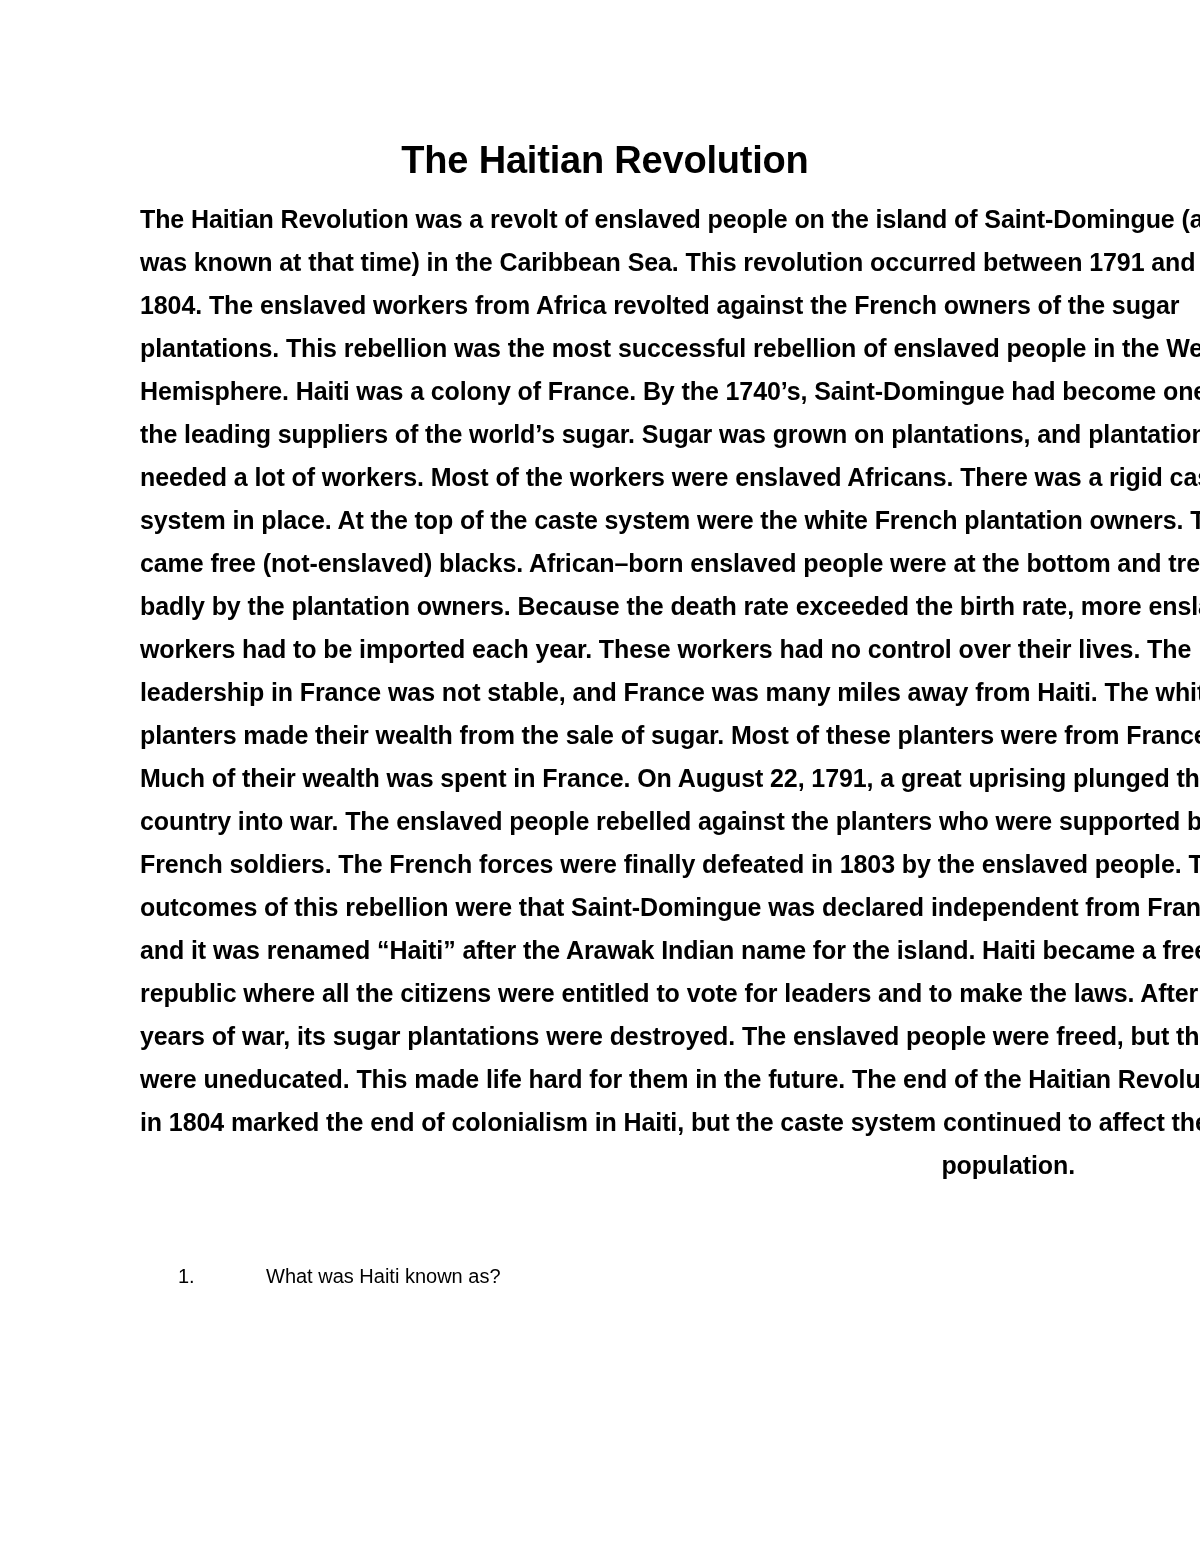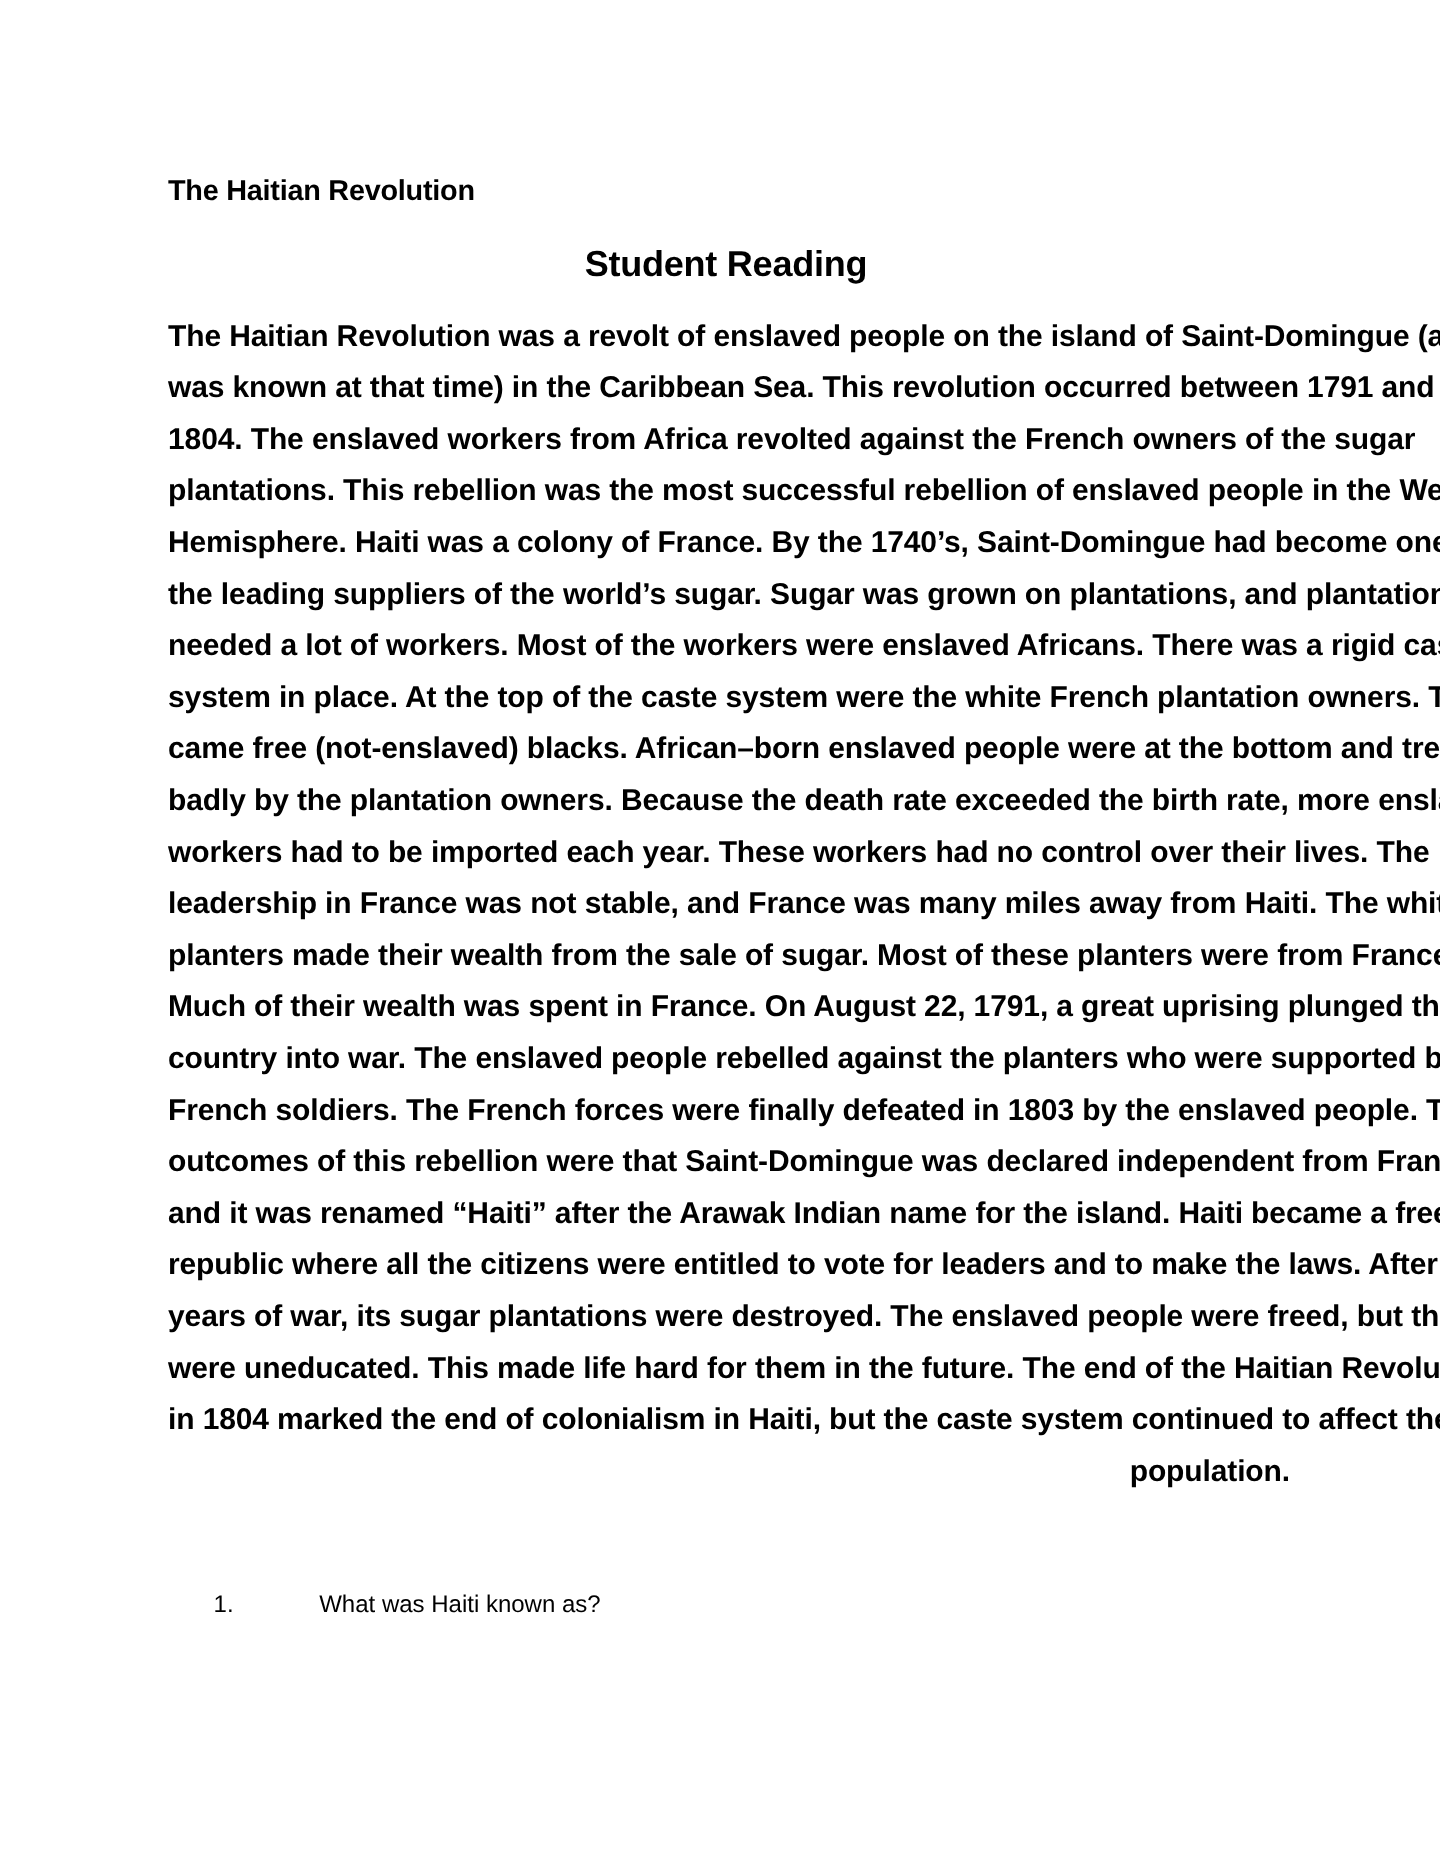--- a/index.html
+++ b/index.html
@@ -16,24 +16,24 @@
   }
   .page {
     width: 1200px;
     height: 1553px;
     background: #ffffff;
     box-sizing: border-box;
     padding: 0 130px 0 140px;
   }
   .doc-title {
     margin: 138px 0 0 0;
-    font-size: 24px;
+    font-size: 38px;
     line-height: 44px;
     font-weight: bold;
-    text-align: left;
+    text-align: center;
     letter-spacing: -0.2px;
   }
   .doc-subtitle {
     margin: 17px 0 0 0;
     font-size: 30px;
     line-height: 44px;
     font-weight: bold;
     text-align: center;
     letter-spacing: -0.2px;
   }
@@ -67,21 +67,20 @@
     flex: 1;
     margin-left: 46px;
   }
 </style>
 </head>
 <body>
 
 <div class="page">
   <h1 class="doc-title">The Haitian Revolution</h1>
 
-  <h2 class="doc-subtitle">Student Reading</h2>
 
   <div class="body-paragraph">The Haitian Revolution was a revolt of enslaved people on the island of Saint-Domingue (as Haiti
 was known at that time) in the Caribbean Sea. This revolution occurred between 1791 and
 1804. The enslaved workers from Africa revolted against the French owners of the sugar
 plantations. This rebellion was the most successful rebellion of enslaved people in the Western
 Hemisphere. Haiti was a colony of France. By the 1740’s, Saint-Domingue had become one of
 the leading suppliers of the world’s sugar. Sugar was grown on plantations, and plantations
 needed a lot of workers. Most of the workers were enslaved Africans. There was a rigid caste
 system in place. At the top of the caste system were the white French plantation owners. Then
 came free (not-enslaved) blacks. African–born enslaved people were at the bottom and treated

